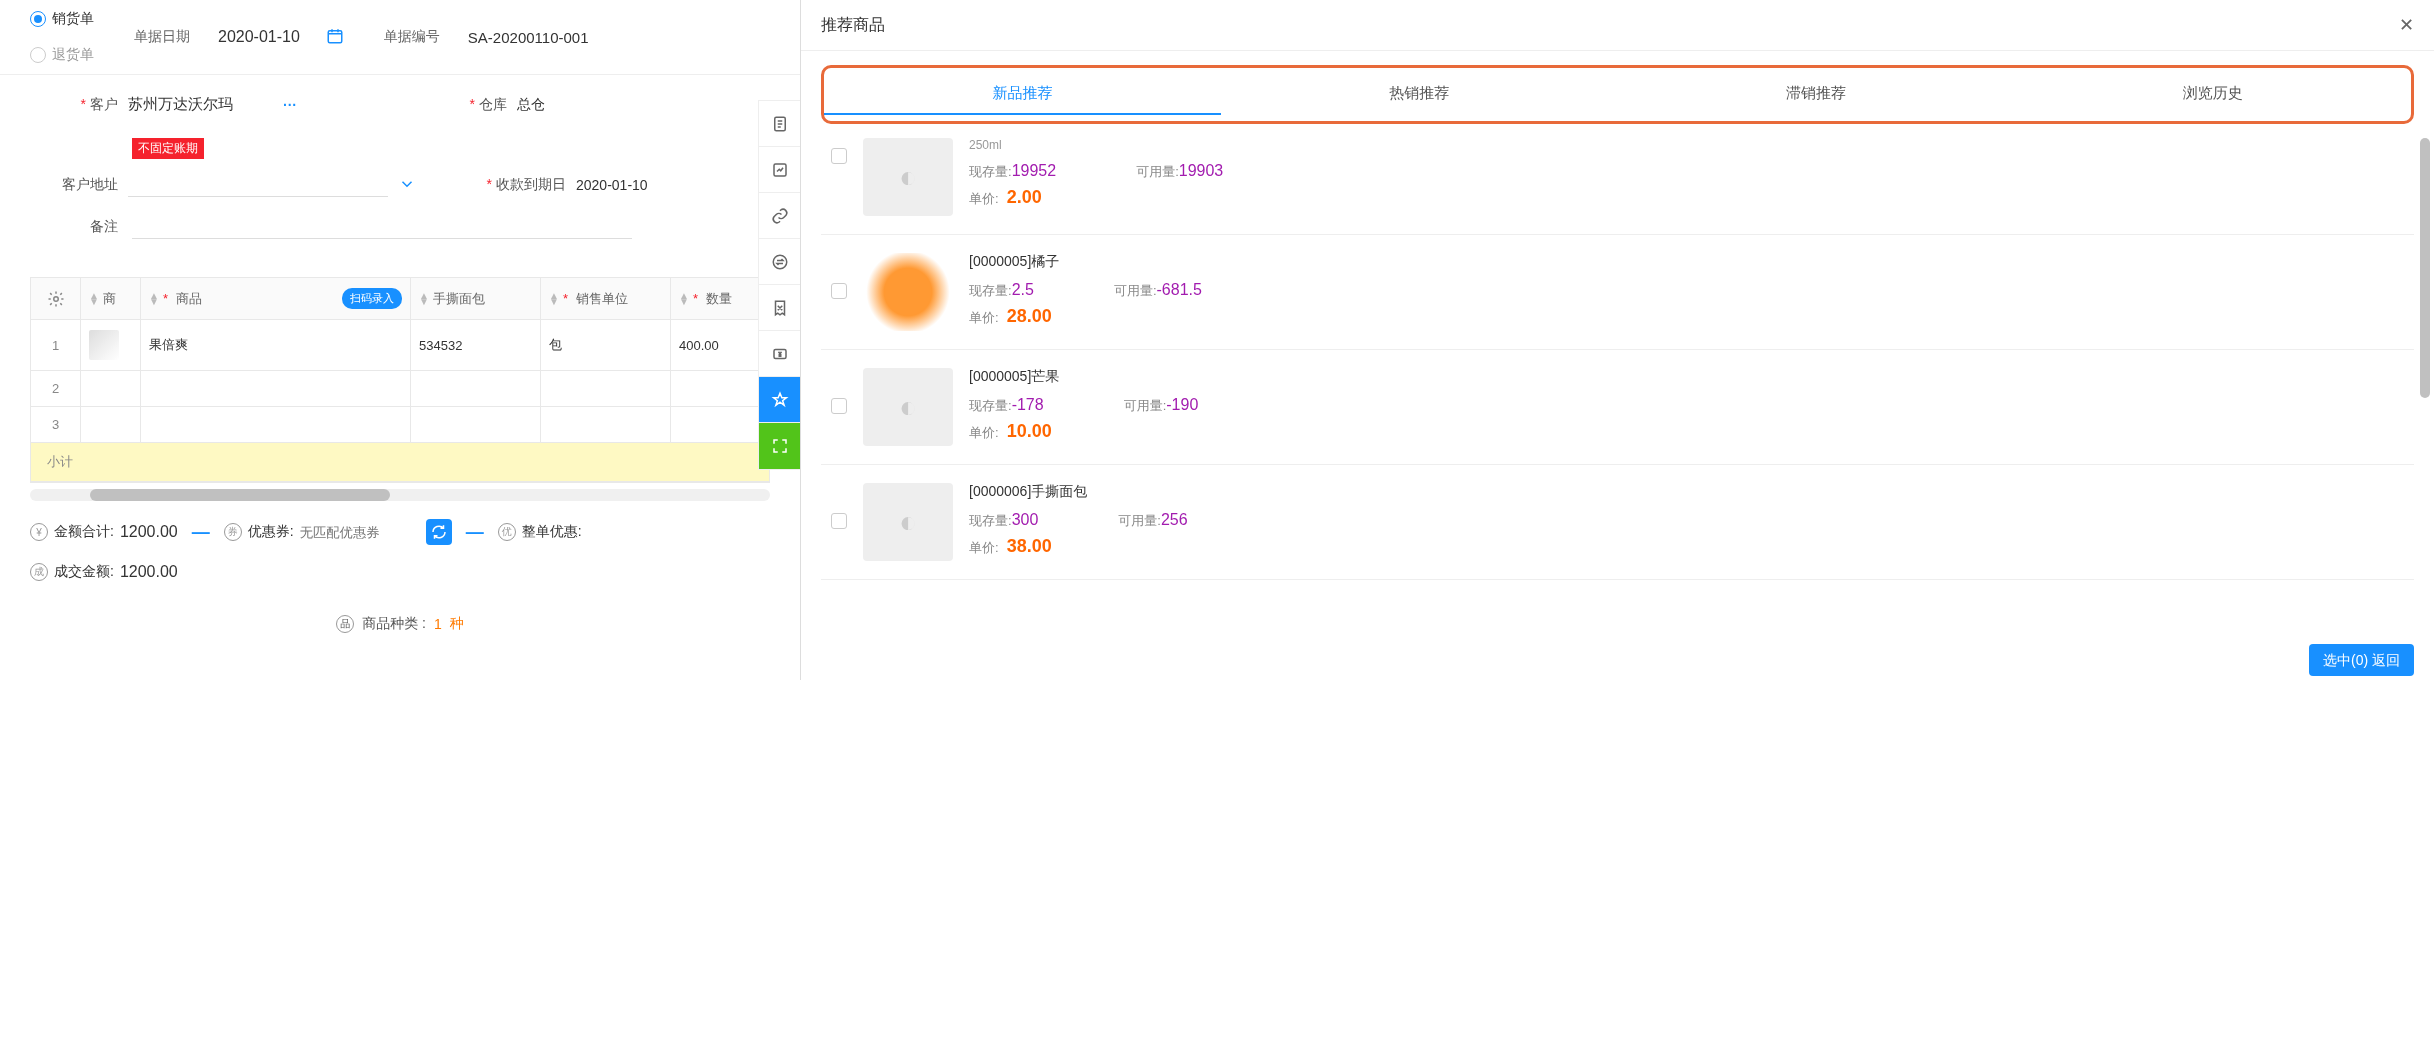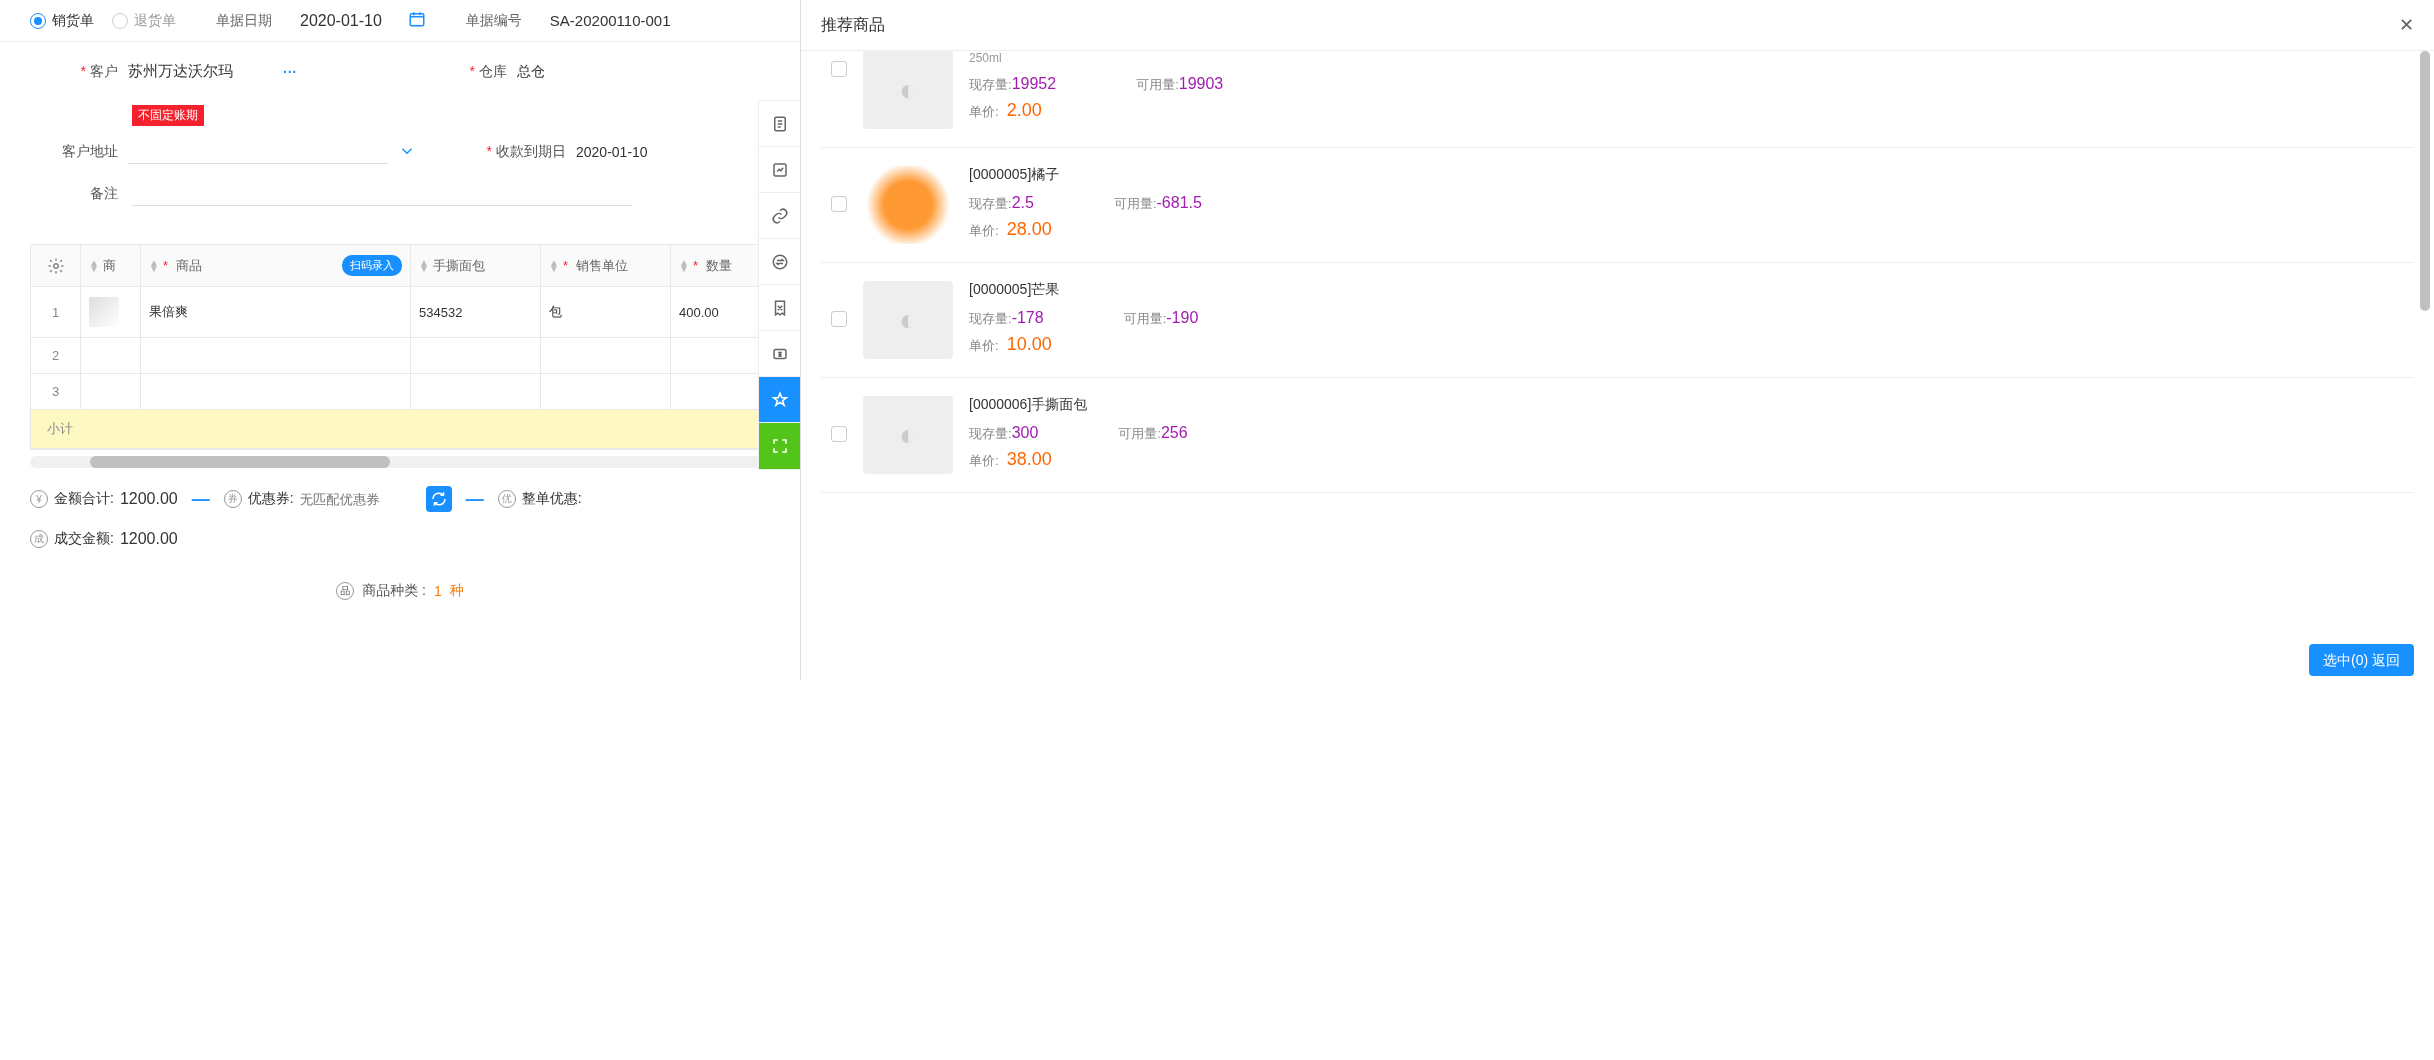--- a/index.html
+++ b/index.html
@@ -2,21 +2,21 @@
 <html><head>
 <meta charset="utf-8">
 <style>
 * { margin: 0; padding: 0; box-sizing: border-box; }
 body { font-family: -apple-system, "PingFang SC", "Microsoft YaHei", sans-serif; font-size: 14px; color: #333; background: #fff; }
 .container { display: flex; width: 100%; height: 680px; position: relative; }
 
 
 .left-panel { width: 800px; background: #fff; padding: 0; position: relative; }
 .tabs-row { display: flex; align-items: center; padding: 10px 30px; border-bottom: 1px solid #eee; gap: 20px; }
-.radio-group { display: flex; gap: 18px; margin-right: 20px; }
+.radio-group { display: flex; gap: 18px; margin-right: 20px; flex-direction: column; }
 .radio-item { display: flex; align-items: center; gap: 6px; cursor: pointer; }
 .radio-circle { width: 16px; height: 16px; border: 1px solid #ccc; border-radius: 50%; display: inline-flex; align-items: center; justify-content: center; }
 .radio-circle.checked { border-color: #1890ff; }
 .radio-circle.checked::after { content: ""; width: 8px; height: 8px; background: #1890ff; border-radius: 50%; }
 .date-label { color: #666; font-size: 14px; }
 .date-value { font-size: 16px; color: #333; margin-left: 8px; }
 .cal-icon { color: #1890ff; margin-left: 6px; }
 .doc-no-label { color: #666; margin-left: 20px; }
 .doc-no-value { font-size: 15px; margin-left: 8px; }
 
@@ -83,21 +83,21 @@
 .product-item { display: flex; align-items: flex-start; padding: 18px 10px; border-bottom: 1px solid #eee; gap: 16px; }
 .chk { width: 16px; height: 16px; border: 1px solid #ccc; border-radius: 3px; margin-top: 30px; cursor: pointer; }
 .pimg { width: 90px; height: 78px; background: #eee; border-radius: 4px; display: flex; align-items: center; justify-content: center; color: #ccc; font-size: 30px; overflow: hidden; }
 .pimg.orange { background: radial-gradient(circle, #ff9933 40%, #fff 70%); }
 .pinfo { flex: 1; }
 .pname { font-size: 14px; color: #333; margin-bottom: 10px; }
 .pstats { display: flex; gap: 80px; margin-bottom: 6px; }
 .stat-label { color: #888; font-size: 13px; }
 .stat-val { color: #a21caf; font-size: 16px; margin-left: 0; }
 .price-label { color: #888; font-size: 13px; }
-.price-val { color: #ff6600; font-size: 18px; font-weight: 400; margin-left: 8px; }
+.price-val { color: #ff6600; font-size: 18px; font-weight: 700; margin-left: 8px; }
 .vscroll { position: absolute; right: 4px; top: 0; width: 10px; height: 260px; background: #c0c0c0; border-radius: 5px; }
 .pname.truncated { color: #999; font-size: 12px; }
 
 .right-footer { position: absolute; bottom: 10px; right: 20px; }
 .action-btn { background: #1890ff; color: #fff; padding: 8px 14px; border-radius: 4px; cursor: pointer; font-size: 14px; }
 
 svg { width: 18px; height: 18px; }
 </style>
 </head>
 <body>
@@ -316,20 +316,26 @@
           </svg>
         </div>
     </div>
   </div>
 
   <div class="right-panel">
     <div class="right-header">
       <span class="right-title">推荐商品</span>
       <span class="close-x">✕</span>
     </div>
+    <div class="right-tabs">
+      <div class="right-tab active">新品推荐</div>
+      <div class="right-tab">热销推荐</div>
+      <div class="right-tab">滞销推荐</div>
+      <div class="right-tab">浏览历史</div>
+    </div>
     <div class="product-list">
       <div class="vscroll"></div>
 
       <div class="product-item" style="padding-top:0">
         <div class="chk" style="margin-top:10px"></div>
         <div class="pimg">◐</div>
         <div class="pinfo">
           <div class="pname truncated">250ml</div>
           <div class="pstats">
             <span><span class="stat-label">现存量:</span><span class="stat-val">19952</span></span>

